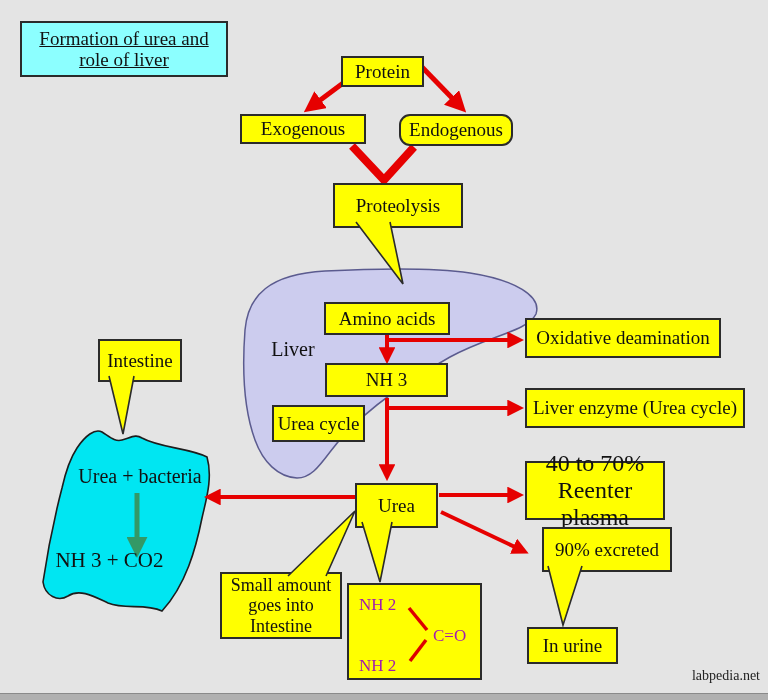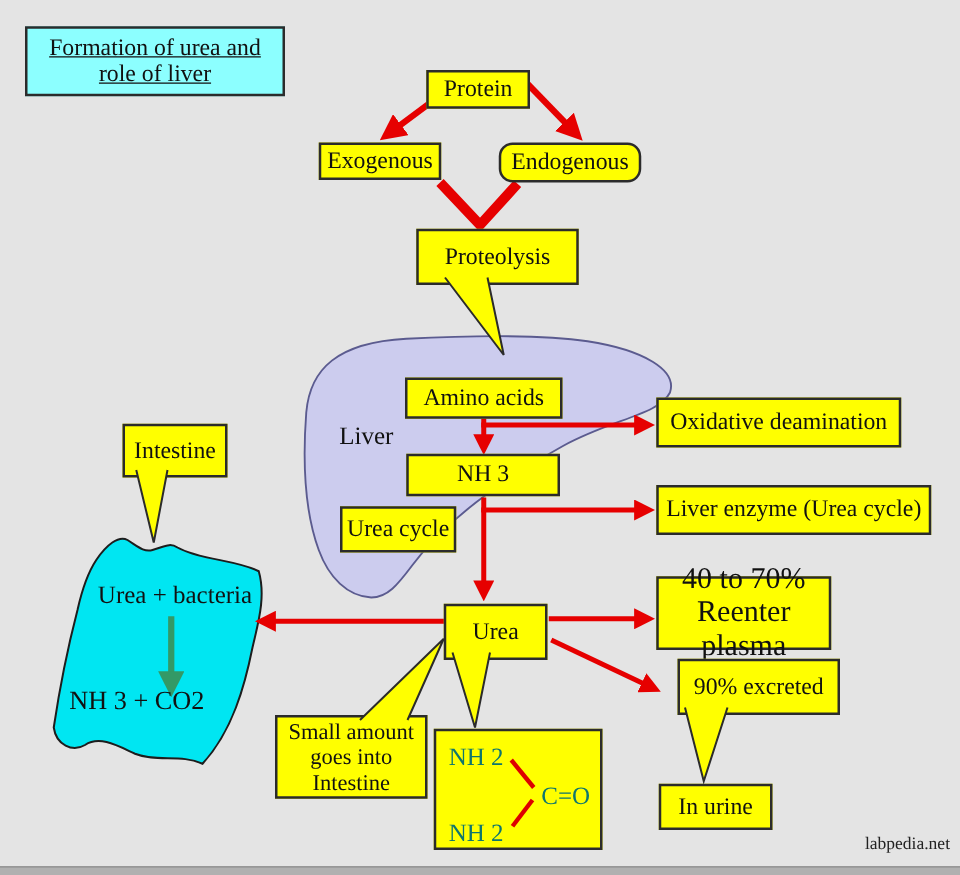--- a/index.html
+++ b/index.html
@@ -12,21 +12,21 @@
     position:absolute;background:#ffff00;border:2px solid #2b2b2b;
     display:flex;align-items:center;justify-content:center;text-align:center;
     font-size:19px;color:#111;line-height:1.12;white-space:pre-line;
     box-sizing:border-box;z-index:2;
   }
   .titlebox{background:#8cffff;font-size:19px;}
   .plain{
     position:absolute;color:#111;z-index:2;text-align:center;white-space:pre;
     background:transparent;border:none;
   }
-  .chem{position:absolute;color:#0f766e;font-size:20px;z-index:4;}
+  .chem{position:absolute;color:#a21caf;font-size:17px;z-index:4;}
   #bottom-strip{position:absolute;left:0;top:693px;width:768px;height:7px;
     background:#b0b0b0;border-top:1px solid #8a8a8a;z-index:5;}
   #watermark{position:absolute;left:660px;top:668px;width:100px;text-align:right;
     font-size:14px;color:#222;z-index:2;}
 </style>
 </head>
 <body>
 
 <div id="stage">
 
@@ -77,21 +77,21 @@
     <line x1="441" y1="512" x2="515" y2="547" stroke="#e60000" stroke-width="4" marker-end="url(#arr)"></line>
     <line x1="356" y1="497" x2="219" y2="497" stroke="#e60000" stroke-width="4" marker-end="url(#arr)"></line>
 
     <line x1="137" y1="493" x2="137" y2="539" stroke="#339966" stroke-width="5" marker-end="url(#arrg)"></line>
   </svg>
 
   <div class="box titlebox" style="left:20px;top:21px;width:208px;height:56px;text-decoration:underline;">Formation of urea and
 role of liver</div>
 
   <div class="box" style="left:341px;top:30px;width:83px;height:31px;margin-top:26px;">Protein</div>
-  <div class="box" style="left:255px;top:114px;width:98px;height:30px;">Exogenous</div>
+  <div class="box" style="left:240px;top:114px;width:126px;height:30px;">Exogenous</div>
   <div class="box" style="left:399px;top:114px;width:114px;height:32px;border-radius:11px;">Endogenous</div>
   <div class="box" style="left:333px;top:183px;width:130px;height:45px;">Proteolysis</div>
   <div class="box" style="left:324px;top:285px;width:126px;height:33px;margin-top:17px;">Amino acids</div>
 
   <div class="plain" style="left:263px;top:338px;width:60px;font-size:20px;">Liver</div>
 
   <div class="box" style="left:325px;top:363px;width:123px;height:34px;">NH 3</div>
   <div class="box" style="left:272px;top:405px;width:93px;height:37px;">Urea cycle</div>
 
   <div class="box" style="left:525px;top:318px;width:196px;height:40px;">Oxidative deamination</div>

